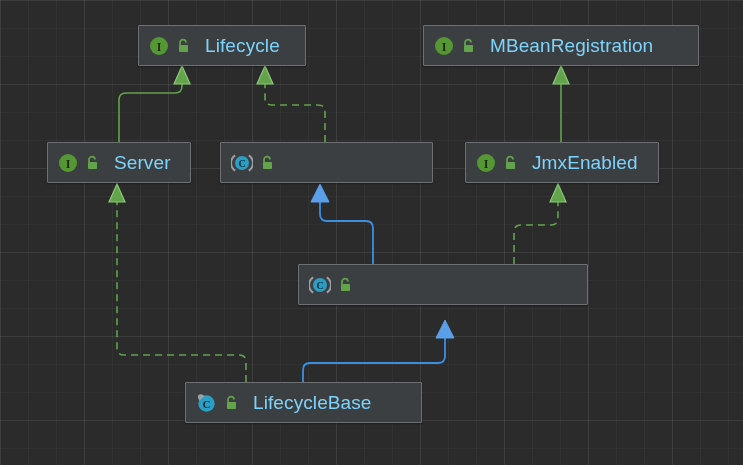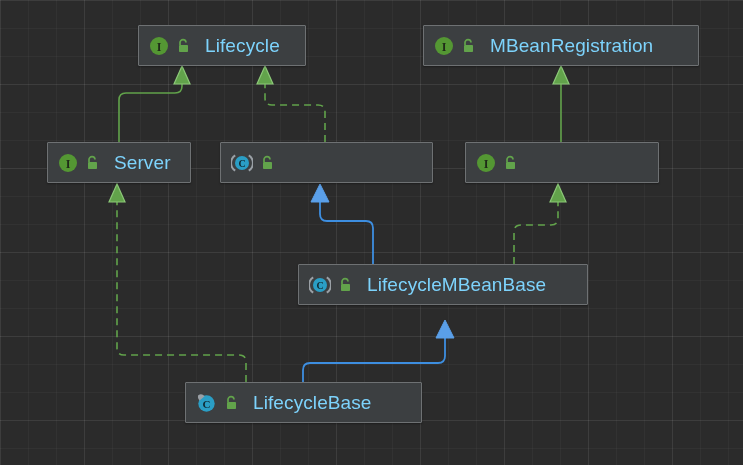--- a/index.html
+++ b/index.html
@@ -189,40 +189,40 @@
           <text x="10" y="14.5" font-family="Liberation Serif, serif" font-size="12" font-weight="bold" fill="#1f2b18" text-anchor="middle">I</text>
         </svg>
       </span>
       <span class="ico ico-lock">
         <svg width="16" height="16" viewBox="0 0 16 16">
           <path d="M5 7 V4.6 A3 3 0 0 1 11 4.6" fill="none" stroke="#62a34b" stroke-width="1.7"></path>
           <rect x="4" y="7" width="9" height="7" rx="0.8" fill="#62a34b"></rect>
         </svg>
       </span>
     </span>
+    <span class="lbl">JmxEnabled</span>
   </div>
 
   <div class="node" style="left:298px; top:264px; width:290px;">
     <span class="icons">
       <span class="ico">
         <svg width="22" height="20" viewBox="0 0 22 20">
           <path d="M4.2 2.3 A9.2 9.2 0 0 0 4.2 17.7" fill="none" stroke="#9aa0a6" stroke-width="2"></path>
           <path d="M17.8 2.3 A9.2 9.2 0 0 1 17.8 17.7" fill="none" stroke="#9aa0a6" stroke-width="2"></path>
           <circle cx="11" cy="10" r="7" fill="#2a9ec5"></circle>
           <text x="11" y="14.2" font-family="Liberation Serif, serif" font-size="10" font-weight="bold" fill="#102a33" text-anchor="middle">C</text>
         </svg>
       </span>
       <span class="ico ico-lock">
         <svg width="16" height="16" viewBox="0 0 16 16">
           <path d="M5 7 V4.6 A3 3 0 0 1 11 4.6" fill="none" stroke="#62a34b" stroke-width="1.7"></path>
           <rect x="4" y="7" width="9" height="7" rx="0.8" fill="#62a34b"></rect>
         </svg>
       </span>
     </span>
-    <span class="lbl">LifecycleMBeanBase</span>
   </div>
 
   <div class="node" style="left:185px; top:382px; width:237px;">
     <span class="icons">
       <span class="ico">
         <svg width="21" height="20" viewBox="0 0 21 20">
           <circle cx="10.5" cy="10.5" r="8.2" fill="#2a9ec5"></circle>
           <text x="10.5" y="14.8" font-family="Liberation Serif, serif" font-size="11" font-weight="bold" fill="#0f2a33" text-anchor="middle">C</text>
           <path d="M2.2 2.2 A5 5 0 0 1 8.6 3.3 L3.6 7.4 A5 5 0 0 1 2.2 2.2 Z" fill="#9aa0a6"></path>
         </svg>

